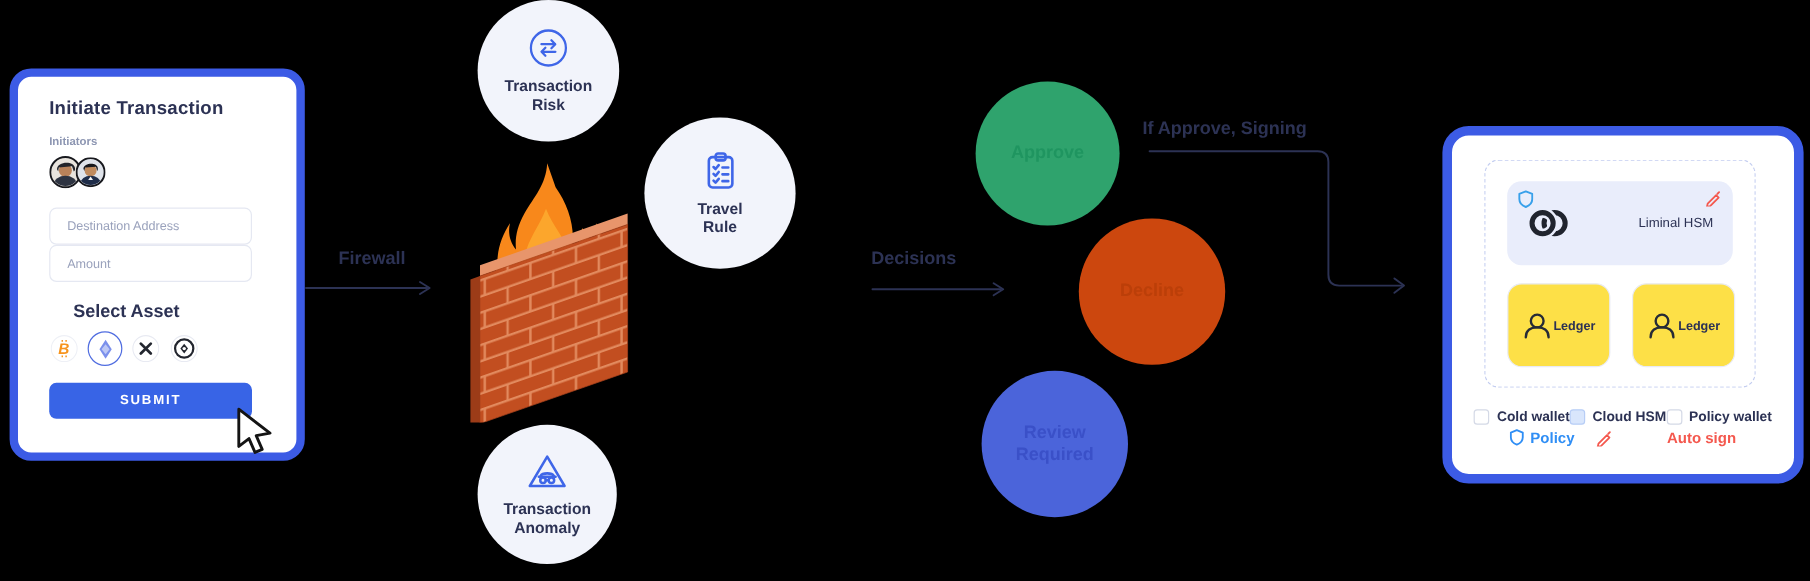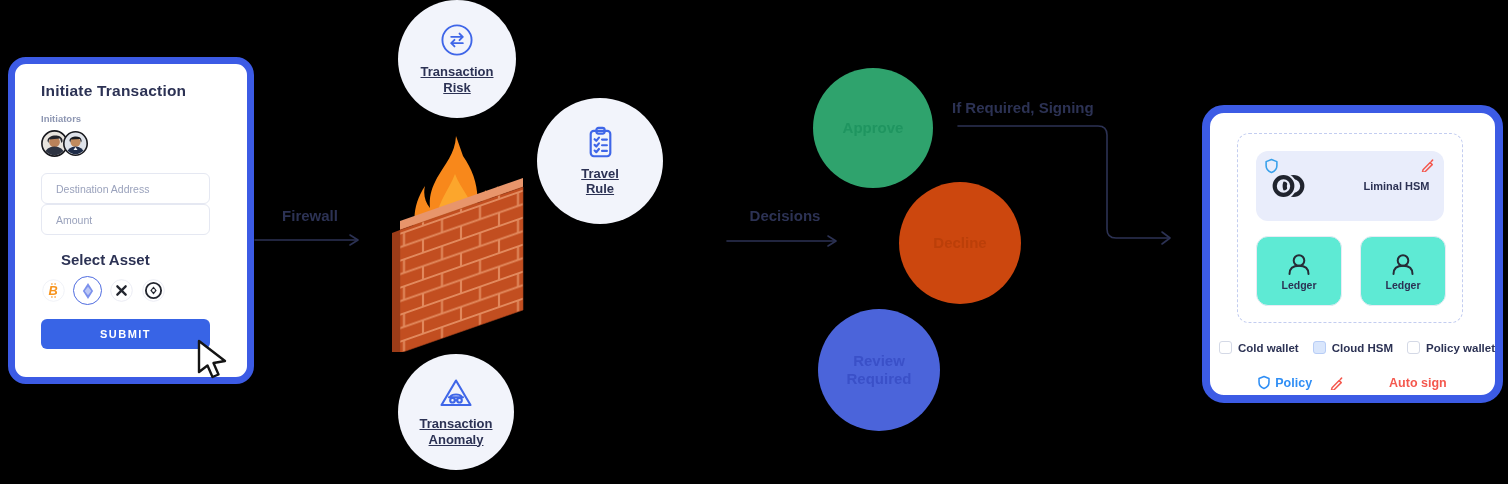--- a/index.html
+++ b/index.html
@@ -36,30 +36,29 @@
   .asset[data-selected="true"] { border-color:#4f6ce0; background:#fff; }
   .submit {
     display:block; width:100%; height:30px; margin-top:14px; border:none; border-radius:6px;
     background:#3864e6; color:#fff; font-family:inherit; font-size:11px; font-weight:700;
     letter-spacing:1.5px; cursor:pointer;
   }
 
   
   .flow-label { position:absolute; font-size:15px; font-weight:700; color:#2c3254; }
   .lbl-firewall  { left:254px; top:207px; width:112px; text-align:center; }
-  .lbl-decisions { left:726px; top:207px; width:118px; text-align:center; }
+  .lbl-decisions { left:726px; top:207px; width:118px; text-align:left; }
   .lbl-ifapprove { left:952px; top:99px;  white-space:nowrap; }
   .arrow path { stroke:#2c3254; stroke-width:1.6; fill:none; stroke-linecap:round; stroke-linejoin:round; }
 
   
   .check {
     position:absolute; background:#f2f4fb; border-radius:50%;
     display:flex; flex-direction:column; align-items:center; justify-content:center;
     text-align:center;
-    text-decoration:underline;
   }
   .check .lbl { margin-top:7px; font-size:13px; line-height:1.18; font-weight:700; color:#2c3254; width:var(--lblw,100px); }
   #check-risk    { left:398px; top:0;     width:118px; height:118px; --lblw:92px; }
   #check-travel  { left:537px; top:98px;  width:126px; height:126px; --lblw:58px; }
   #check-device  { left:538px; top:279px; width:122px; height:122px; --lblw:118px; }
   #check-anomaly { left:398px; top:354px; width:116px; height:116px; --lblw:96px; }
   .check svg { display:block; }
 
   
   .decision {
@@ -79,36 +78,36 @@
     border:1.5px dashed #c3cdf0; border-radius:12px;
   }
   .hsm-box {
     position:absolute; left:18px; top:17px; width:188px; height:70px;
     background:#e9edfb; border-radius:12px;
     display:flex; align-items:center; justify-content:center; gap:9px;
   }
   .hsm-box .corner { position:absolute; top:7px; }
   .hsm-box .corner.tl { left:9px; }
   .hsm-box .corner.tr { right:9px; }
-  .hsm-label { font-size:11px; font-weight:700; color:#2c3254;padding-left:47px; }
+  .hsm-label { font-size:11px; font-weight:400; color:#2c3254;padding-left:47px; }
   .signer-box {
     position:absolute; top:102px; width:86px; height:70px; box-sizing:border-box;
-    background:#5eead4; border:1.5px solid #e9ebf4; border-radius:12px;
-    display:flex; flex-direction:column; align-items:center; justify-content:center;
+    background:#fde047; border:1.5px solid #e9ebf4; border-radius:12px;
+    display:flex; flex-direction:row; align-items:center; justify-content:center;
   }
   #signer-1 { left:18px; } #signer-2 { left:122px; }
   .signer-box .lbl { margin-top:2px; font-size:10.5px; font-weight:600; color:#2c3254; }
-  .cb-row { position:absolute; left:0; right:0; top:228px; display:flex; justify-content:flex-end; gap:14px; }
+  .cb-row { position:absolute; left:0; right:0; top:228px; display:flex; justify-content:center; }
   .cb-item { display:flex; align-items:center; gap:6px; }
   .cb-box {
     width:13px; height:13px; border:1.4px solid #d4d9e6; border-radius:3px; background:#fff; box-sizing:border-box;
   }
   .cb-box[data-checked="true"] { background:#d9e6fc; border-color:#b7cdf6; }
   .cb-item .lbl { font-size:11.5px; font-weight:700; color:#2c3254; }
-  .legend-row { position:absolute; left:0; right:0; top:262px; display:flex; justify-content:center; gap:18px; }
+  .legend-row { position:absolute; left:0; right:0; top:244px; display:flex; justify-content:center; gap:18px; }
   .legend-item { display:flex; align-items:center; gap:5px; font-size:12.5px; font-weight:700; }
   .legend-item.policy { color:#2f8ef5; }
   .legend-item.autosign { color:#f4584e;gap:45px; }
 
   .icon-blue { stroke:#3f66e8; fill:none; stroke-width:2.1; stroke-linecap:round; stroke-linejoin:round; }
 </style>
 </head>
 <body>
 
 <div class="canvas">
@@ -255,21 +254,21 @@
   <div class="decision" id="dec-approve">
     <span class="lbl">Approve</span>
   </div>
   <div class="decision" id="dec-decline">
     <span class="lbl">Decline</span>
   </div>
   <div class="decision" id="dec-review">
     <span class="lbl">Review Required</span>
   </div>
 
-  <div class="flow-label lbl-ifapprove">If Required, Signing</div>
+  <div class="flow-label lbl-ifapprove">If Approve, Signing</div>
   <svg class="abs arrow" style="left:950px; top:116px;" width="232" height="132" viewBox="0 0 232 132">
     <path d="M8 10 H148 Q157 10 157 19 V113 Q157 122 166 122 H218"></path>
     <path d="M212 116 L220 122 L212 128"></path>
   </svg>
 
   <section class="card" id="sign-card">
     <div class="dash-box">
 
       <div class="hsm-box">
         <svg class="corner tl" width="13" height="16" viewBox="0 0 14 16">

